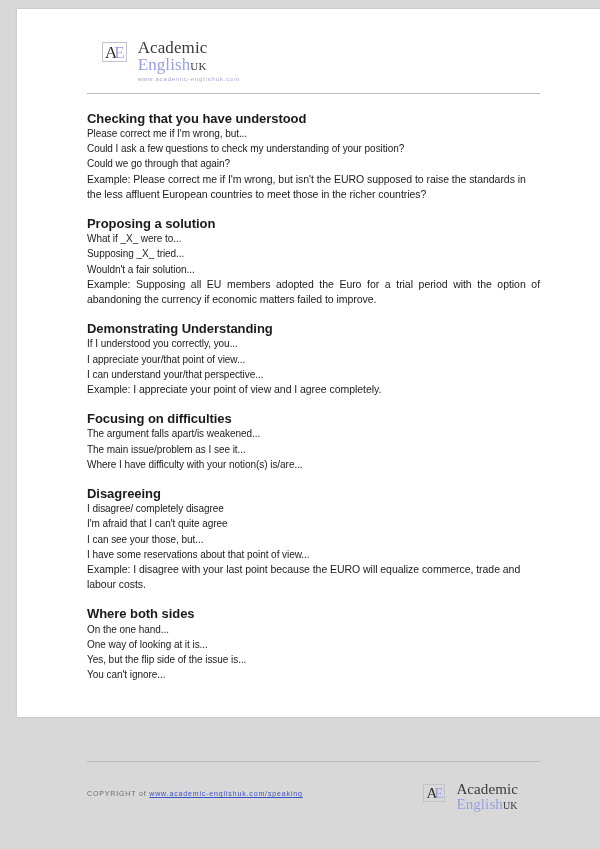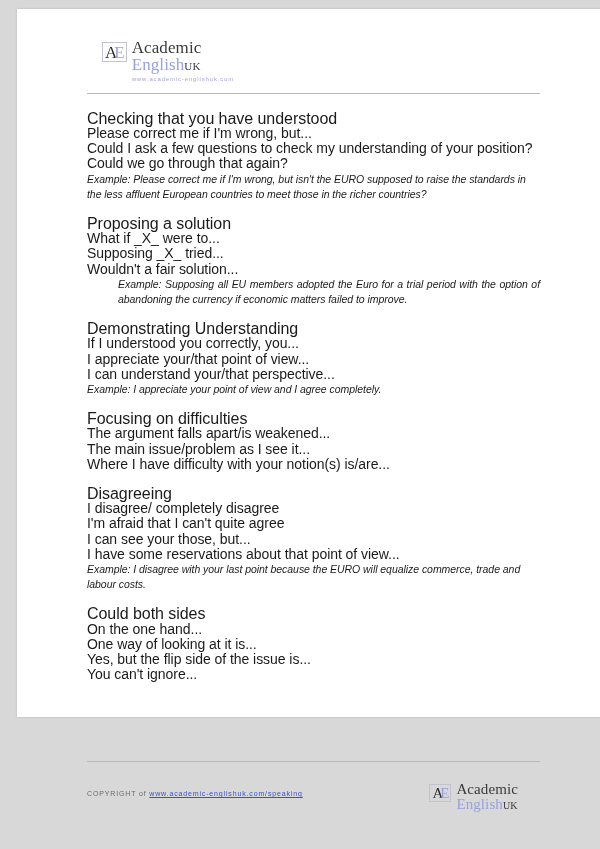--- a/index.html
+++ b/index.html
@@ -41,21 +41,21 @@
     padding: 1px 2px 0 2px;
     line-height: 1;
     font-family: "Liberation Serif", serif;
     font-size: 17px;
     letter-spacing: -1px;
     margin-top: 3px;
   }
   .ae-mark .a { color: #2c2c2c; }
   .ae-mark .e { color: #9aa0dd; margin-left: -2px; }
   .brand-words {
-    margin-left: 5px;
+    margin-left: 11px;
     font-family: "Liberation Serif", serif;
     line-height: 1.02;
   }
   .brand-academic {
     font-size: 17px;
     color: #3a3a3a;
     letter-spacing: 0.1px;
   }
   .brand-line2 {
     font-size: 17px;
@@ -81,40 +81,39 @@
   .rule {
     height: 1px;
     background: #b9b9b9;
     width: 453px;
   }
   .rule-top { margin-top: 11px; margin-bottom: 17px; }
 
   
   .section { margin-bottom: 14px; }
   .sec-title {
-    font-weight: normal;
-    font-size: 16px;
+    font-weight: bold;
+    font-size: 13px;
     color: #1a1a1a;
     line-height: 15.2px;
     letter-spacing: -0.05px;
   }
   .line {
-    font-size: 14px;
+    font-size: 10px;
     color: #1a1a1a;
     line-height: 15.2px;
     letter-spacing: -0.05px;
   }
   .example {
     font-size: 10.5px;
-    font-style: italic;
     color: #1a1a1a;
     line-height: 15.2px;
     letter-spacing: -0.05px;
   }
-  .example.justify { text-align: justify; margin-left: 31px; }
+  .example.justify { text-align: justify; }
 
   
   .footer {
     position: absolute;
     left: 70px;
     top: 752px;
     width: 453px;
   }
   .footer-row {
     display: flex;
@@ -196,21 +195,21 @@
     <div class="section">
       <div class="sec-title">Disagreeing</div>
       <div class="line">I disagree/ completely disagree</div>
       <div class="line">I'm afraid that I can't quite agree</div>
       <div class="line">I can see your those, but...</div>
       <div class="line">I have some reservations about that point of view...</div>
       <div class="example">Example: I disagree with your last point because the EURO will equalize commerce, trade and labour costs.</div>
     </div>
 
     <div class="section">
-      <div class="sec-title">Could both sides</div>
+      <div class="sec-title">Where both sides</div>
       <div class="line">On the one hand...</div>
       <div class="line">One way of looking at it is...</div>
       <div class="line">Yes, but the flip side of the issue is...</div>
       <div class="line">You can't ignore...</div>
     </div>
 
   </div>
 
   <div class="footer">
     <div class="rule"></div>

